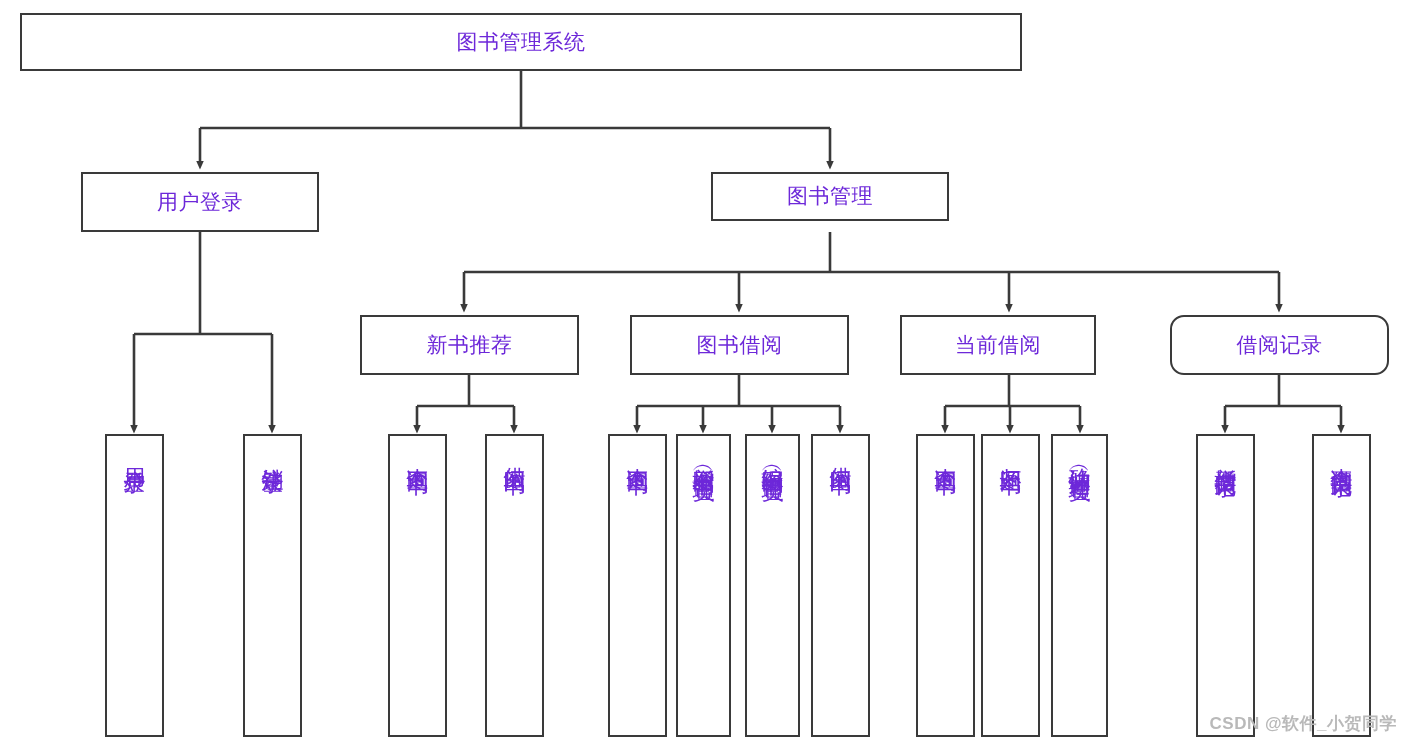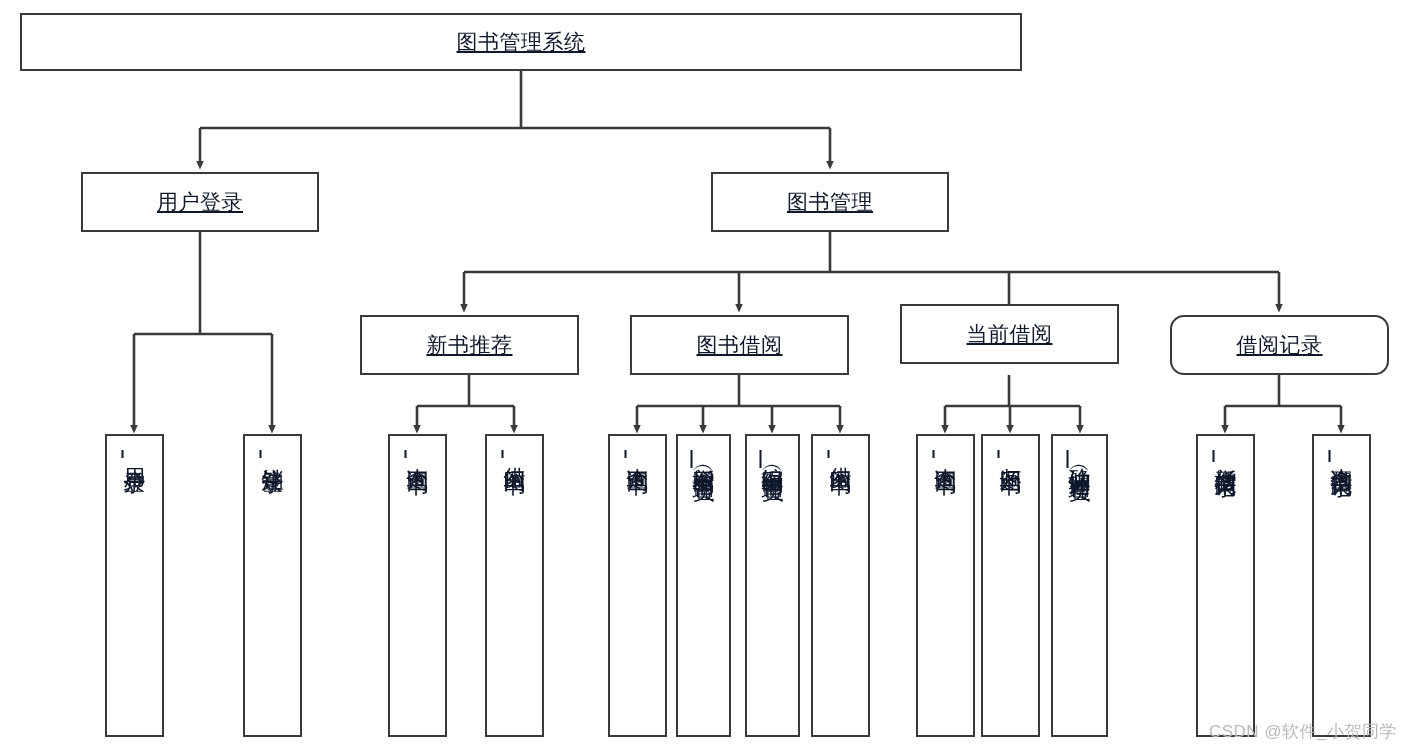--- a/index.html
+++ b/index.html
@@ -25,23 +25,22 @@
     height: 747px;
   }
   .node {
     position: absolute;
     box-sizing: border-box;
     border: 2px solid #3a3a3a;
     background: #ffffff;
     display: flex;
     align-items: center;
     justify-content: center;
-    color: #0f172a;
+    color: #6d28d9;
     z-index: 2;
-    text-decoration: underline;
   }
   .node .label {
     display: block;
     text-align: center;
     line-height: 1.18;
     white-space: nowrap;
   }
   .node.horiz .label {
     font-size: 21px;
     letter-spacing: 0.5px;
@@ -53,26 +52,27 @@
   .node.vert .label {
     writing-mode: vertical-rl;
     text-orientation: upright;
     font-size: 22px;
     letter-spacing: 2px;
     line-height: 1;
   }
   .watermark {
     position: absolute;
     right: 8px;
-    bottom: 4px;
+    bottom: 12px;
     font-size: 17px;
     color: #b9b9b9;
     z-index: 5;
     white-space: nowrap;
     letter-spacing: 0.5px;
+    font-weight: bold;
   }
 </style>
 </head>
 <body>
 
 <div id="canvas">
 
   <svg class="links" viewBox="0 0 1405 747">
     <defs>
       <marker id="arrow" markerWidth="11" markerHeight="11" refX="1.5" refY="4" orient="auto" markerUnits="userSpaceOnUse">
@@ -123,31 +123,31 @@
     </g>
   </svg>
 
   <div class="node horiz" style="left:20px; top:13px; width:1002px; height:58px;">
     <span class="label">图书管理系统</span>
   </div>
 
   <div class="node horiz" style="left:81px; top:172px; width:238px; height:60px;">
     <span class="label">用户登录</span>
   </div>
-  <div class="node horiz" style="left:711px; top:172px; width:238px; height:60px;">
+  <div class="node horiz" style="left:711px; top:172px; width:238px; height:49px;">
     <span class="label">图书管理</span>
   </div>
 
   <div class="node horiz" style="left:360px; top:315px; width:219px; height:60px;align-items:center;">
     <span class="label">新书推荐</span>
   </div>
   <div class="node horiz" style="left:630px; top:315px; width:219px; height:60px;">
     <span class="label">图书借阅</span>
   </div>
-  <div class="node horiz" style="left:900px; top:304px; width:219px; height:60px;align-items:center;">
+  <div class="node horiz" style="left:900px; top:315px; width:196px; height:60px;align-items:center;">
     <span class="label">当前借阅</span>
   </div>
   <div class="node horiz" style="left:1170px; top:315px; width:219px; height:60px;border-radius:14px;">
     <span class="label">借阅记录</span>
   </div>
 
   <div class="node vert" style="left:105px; top:434px; width:59px; height:303px;">
     <span class="label">用户登录</span>
   </div>
   <div class="node vert" style="left:243px; top:434px; width:59px; height:303px;">

